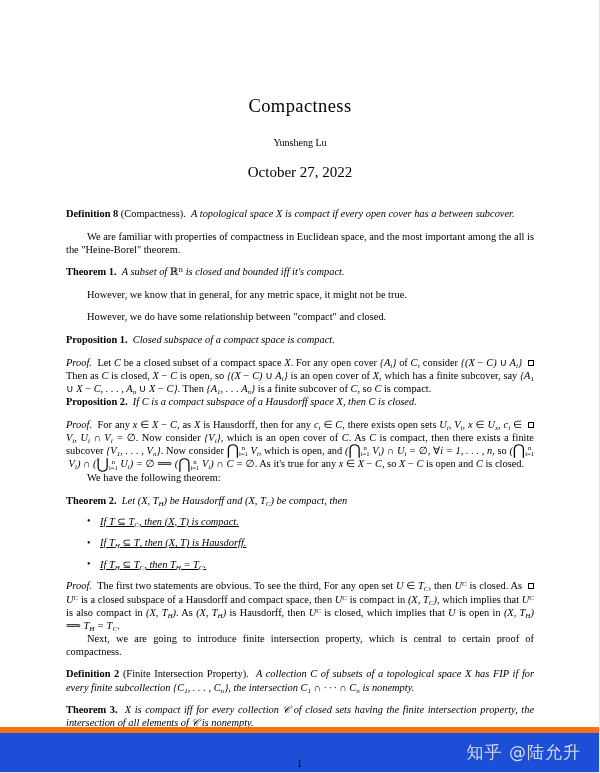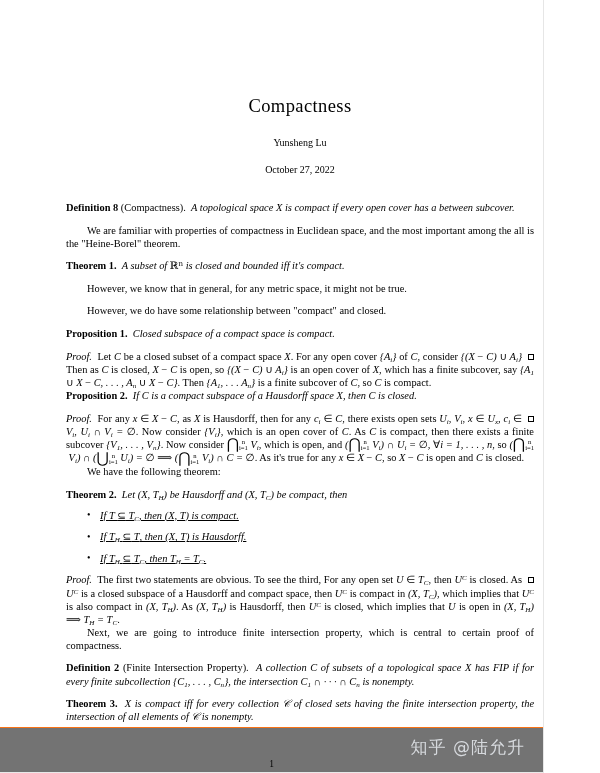--- a/index.html
+++ b/index.html
@@ -9,42 +9,42 @@
     height: 773px;
     background: #ffffff;
     font-family: "Liberation Serif", "DejaVu Serif", serif;
     color: #000000;
     position: relative;
     overflow: hidden;
   }
   .page {
     position: absolute;
     left: 0; top: 0;
-    width: 544px;
+    width: 600px;
     height: 773px;
     background: #ffffff;
     border-right: 1px solid #e6e6e6;
   }
   .content {
     position: absolute;
     left: 66px;
     top: 0;
     width: 468px;
   }
 
   
   .title-block { padding-top: 96px; text-align: center; }
   .doc-title {
     font-size: 18.5px;
     letter-spacing: .4px;
     margin: 0 0 20px 0;
     font-weight: normal;
   }
   .doc-author { font-size: 10px; margin: 0 0 16px 0; }
-  .doc-date { font-size: 10px; margin: 0 0 26px 0; }
+  .doc-date { font-size: 15px; margin: 0 0 26px 0; }
 
   
   .blk { font-size: 10.4px; line-height: 13.1px; text-align: justify; margin: 0; }
   .blk + .blk { margin-top: 9.5px; }
   .para { text-indent: 21px; }
   .thmhead { font-weight: bold; }
   .it { font-style: italic; }
   .rm { font-style: normal; }
 
   
@@ -103,22 +103,22 @@
     font-style: normal;
     font-size: 10px;
   }
 
   
   .footer-band {
     position: absolute;
     left: 0; right: 0;
     bottom: 0;
     height: 46px;
-    background: #737373;
-    border-top: 1px solid #f97316;
+    background: #1d4ed8;
+    border-top: 6px solid #f97316;
   }
   .watermark {
     position: absolute;
     right: 18px;
     top: 8px;
     font-family: "DejaVu Sans", sans-serif;
     font-size: 17px;
     color: #d6d9dd;
     letter-spacing: 1px;
     white-space: nowrap;

